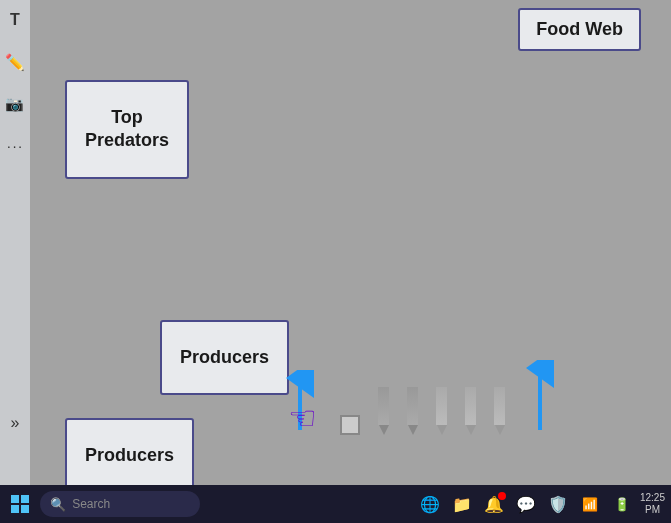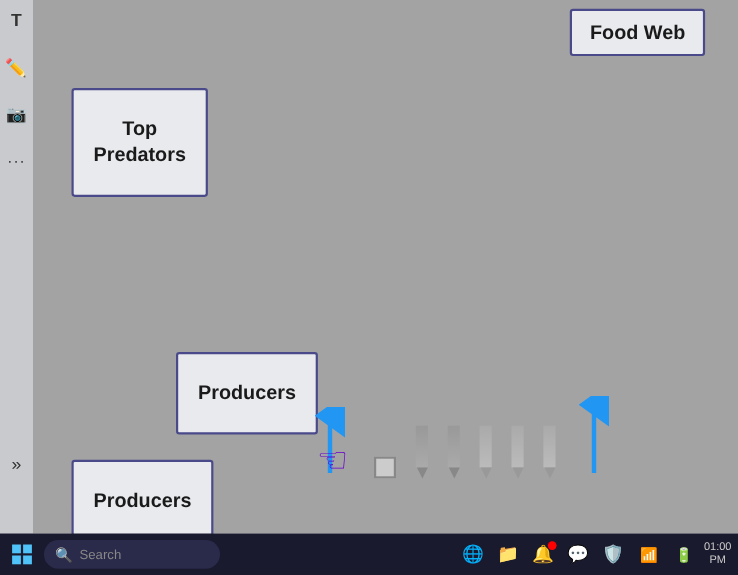--- a/index.html
+++ b/index.html
@@ -283,17 +283,17 @@
     <div class="taskbar-icon-item">📁</div>
     <div class="taskbar-icon-item" style="position:relative;">
       🔔
       <span style="position:absolute;top:2px;right:2px;width:8px;height:8px;background:red;border-radius:50%;font-size:6px;"></span>
     </div>
     <div class="taskbar-icon-item">💬</div>
     <div class="taskbar-icon-item">🛡️</div>
     <div class="taskbar-icon-item" style="font-size:13px;">📶</div>
     <div class="taskbar-icon-item" style="font-size:13px;">🔋</div>
     <div style="font-size:10px;color:#ccc;text-align:center;line-height:1.2;">
-      <div>01:00</div>
+      <div>12:25</div>
       <div>PM</div>
     </div>
   </div>
 </div>
 
 </body></html>

